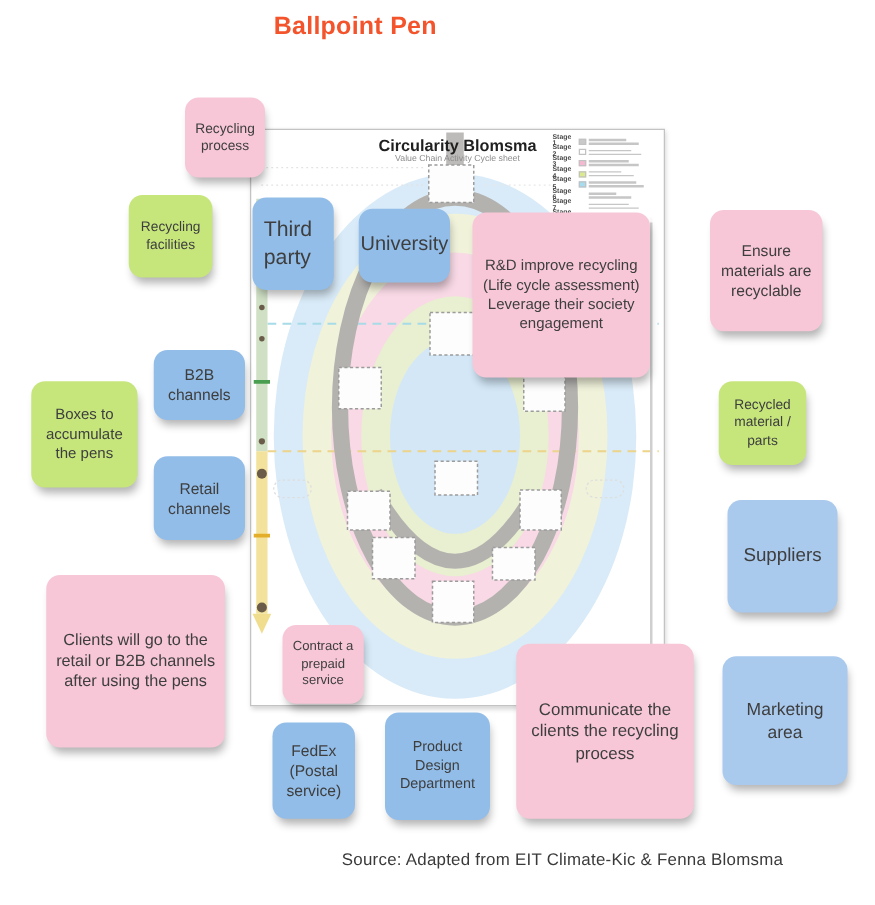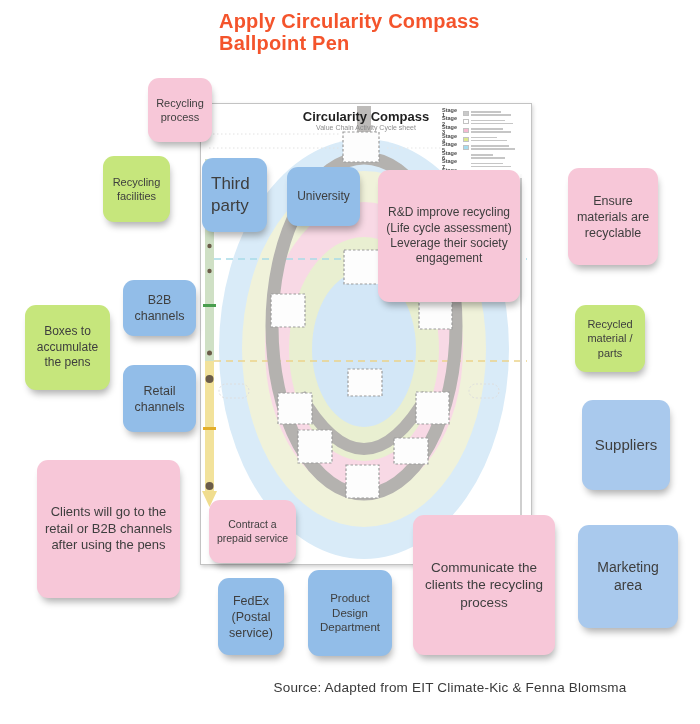--- a/index.html
+++ b/index.html
@@ -46,21 +46,20 @@
   .note.align-left{justify-content:flex-start;text-align:left;padding-left:9px;margin-left:20px;}
   .source{
     position:absolute;left:200px;top:680px;width:500px;z-index:3;
     text-align:center;font-size:13.5px;color:#3a3a3a;letter-spacing:.2px;
   }
 </style>
 </head>
 <body>
 
 <div class="headline">
-  <div>Apply Circularity Compass</div>
   <div>Ballpoint Pen</div>
 </div>
 
 <div class="poster">
   <svg class="diagram-svg" width="330" height="460" viewBox="0 0 330 460">
 
     <g>
       <ellipse cx="163" cy="245" rx="145" ry="210" id="ring0" fill="#d9ebf8"></ellipse>
       <ellipse cx="163" cy="245" rx="122" ry="178" id="ring1" fill="#f0f2da"></ellipse>
       <ellipse cx="163" cy="245" rx="99" ry="147" id="ring2" fill="#f8d9e5"></ellipse>
@@ -105,21 +104,21 @@
         <rect x="70" y="190" width="34" height="33" fill="#fdfdfd" stroke="#9c9c9c" stroke-width="1.2" stroke-dasharray="2.5 2"></rect>
         <rect x="218" y="193" width="33" height="32" fill="#fdfdfd" stroke="#9c9c9c" stroke-width="1.2" stroke-dasharray="2.5 2"></rect>
         <rect x="147" y="265" width="34" height="27" fill="#fdfdfd" stroke="#9c9c9c" stroke-width="1.2" stroke-dasharray="2.5 2"></rect>
         <rect x="77" y="289" width="34" height="31" fill="#fdfdfd" stroke="#9c9c9c" stroke-width="1.2" stroke-dasharray="2.5 2"></rect>
         <rect x="215" y="288" width="33" height="32" fill="#fdfdfd" stroke="#9c9c9c" stroke-width="1.2" stroke-dasharray="2.5 2"></rect>
         <rect x="97" y="326" width="34" height="33" fill="#fdfdfd" stroke="#9c9c9c" stroke-width="1.2" stroke-dasharray="2.5 2"></rect>
         <rect x="193" y="334" width="34" height="26" fill="#fdfdfd" stroke="#9c9c9c" stroke-width="1.2" stroke-dasharray="2.5 2"></rect>
         <rect x="145" y="361" width="33" height="33" fill="#fdfdfd" stroke="#9c9c9c" stroke-width="1.2" stroke-dasharray="2.5 2"></rect>
       </g>
   </svg>
-  <div class="poster-title">Circularity Compass</div>
+  <div class="poster-title">Circularity Blomsma</div>
   <div class="poster-subtitle">Value Chain Activity Cycle sheet</div>
   <div class="legend" id="legend">
       <div class="legend-row">
         <span class="legend-label">Stage 1</span>
         <span class="legend-swatch" style="background: rgb(201, 201, 201);"></span>
         <span class="legend-lines">
           <span class="legend-line" style="width: 30px;"></span>
           <span class="legend-line" style="width: 40px;"></span>
         </span>
       </div>
@@ -184,21 +183,21 @@
 <div id="notes-layer">
     <div class="note" style="left: 148px; top: 78px; width: 64px; height: 64px; background: rgb(247, 199, 216); font-size: 11px;">
       <span>Recycling process</span>
     </div>
     <div class="note" style="left: 103px; top: 156px; width: 67px; height: 66px; background: rgb(198, 230, 124); font-size: 11px;">
       <span>Recycling facilities</span>
     </div>
     <div class="note align-left" style="left: 182px; top: 158px; width: 65px; height: 74px; background: rgb(146, 189, 232); font-size: 17px;">
       <span>Third party</span>
     </div>
-    <div class="note" style="left: 287px; top: 167px; width: 73px; height: 59px; background: rgb(146, 189, 232); font-size: 12px;">
+    <div class="note" style="left: 287px; top: 167px; width: 73px; height: 59px; background: rgb(146, 189, 232); font-size: 16px;">
       <span>University</span>
     </div>
     <div class="note" style="left: 378px; top: 170px; width: 142px; height: 132px; background: rgb(247, 199, 216); font-size: 12px;">
       <span>R&amp;D improve recycling (Life cycle assessment) Leverage their society engagement</span>
     </div>
     <div class="note" style="left: 568px; top: 168px; width: 90px; height: 97px; background: rgb(247, 199, 216); font-size: 12.5px;">
       <span>Ensure materials are recyclable</span>
     </div>
     <div class="note" style="left: 123px; top: 280px; width: 73px; height: 56px; background: rgb(146, 189, 232); font-size: 12.5px;">
       <span>B2B channels</span>
@@ -211,21 +210,21 @@
     </div>
     <div class="note" style="left: 575px; top: 305px; width: 70px; height: 67px; background: rgb(198, 230, 124); font-size: 11px;">
       <span>Recycled material / parts</span>
     </div>
     <div class="note" style="left: 582px; top: 400px; width: 88px; height: 90px; background: rgb(169, 201, 237); font-size: 15px;">
       <span>Suppliers</span>
     </div>
     <div class="note" style="left: 37px; top: 460px; width: 143px; height: 138px; background: rgb(247, 199, 216); font-size: 13px;">
       <span>Clients will go to the retail or B2B channels after using the pens</span>
     </div>
-    <div class="note" style="left: 209px; top: 500px; width: 87px; height: 63px; background: rgb(247, 199, 216); font-size: 10.5px;">
+    <div class="note" style="left: 226px; top: 500px; width: 65px; height: 63px; background: rgb(247, 199, 216); font-size: 10.5px;">
       <span>Contract a prepaid service</span>
     </div>
     <div class="note" style="left: 413px; top: 515px; width: 142px; height: 140px; background: rgb(247, 199, 216); font-size: 13.5px;">
       <span>Communicate the clients the recycling process</span>
     </div>
     <div class="note" style="left: 578px; top: 525px; width: 100px; height: 103px; background: rgb(169, 201, 237); font-size: 14px;">
       <span>Marketing area</span>
     </div>
     <div class="note" style="left: 218px; top: 578px; width: 66px; height: 77px; background: rgb(146, 189, 232); font-size: 12.5px;">
       <span>FedEx (Postal service)</span>

